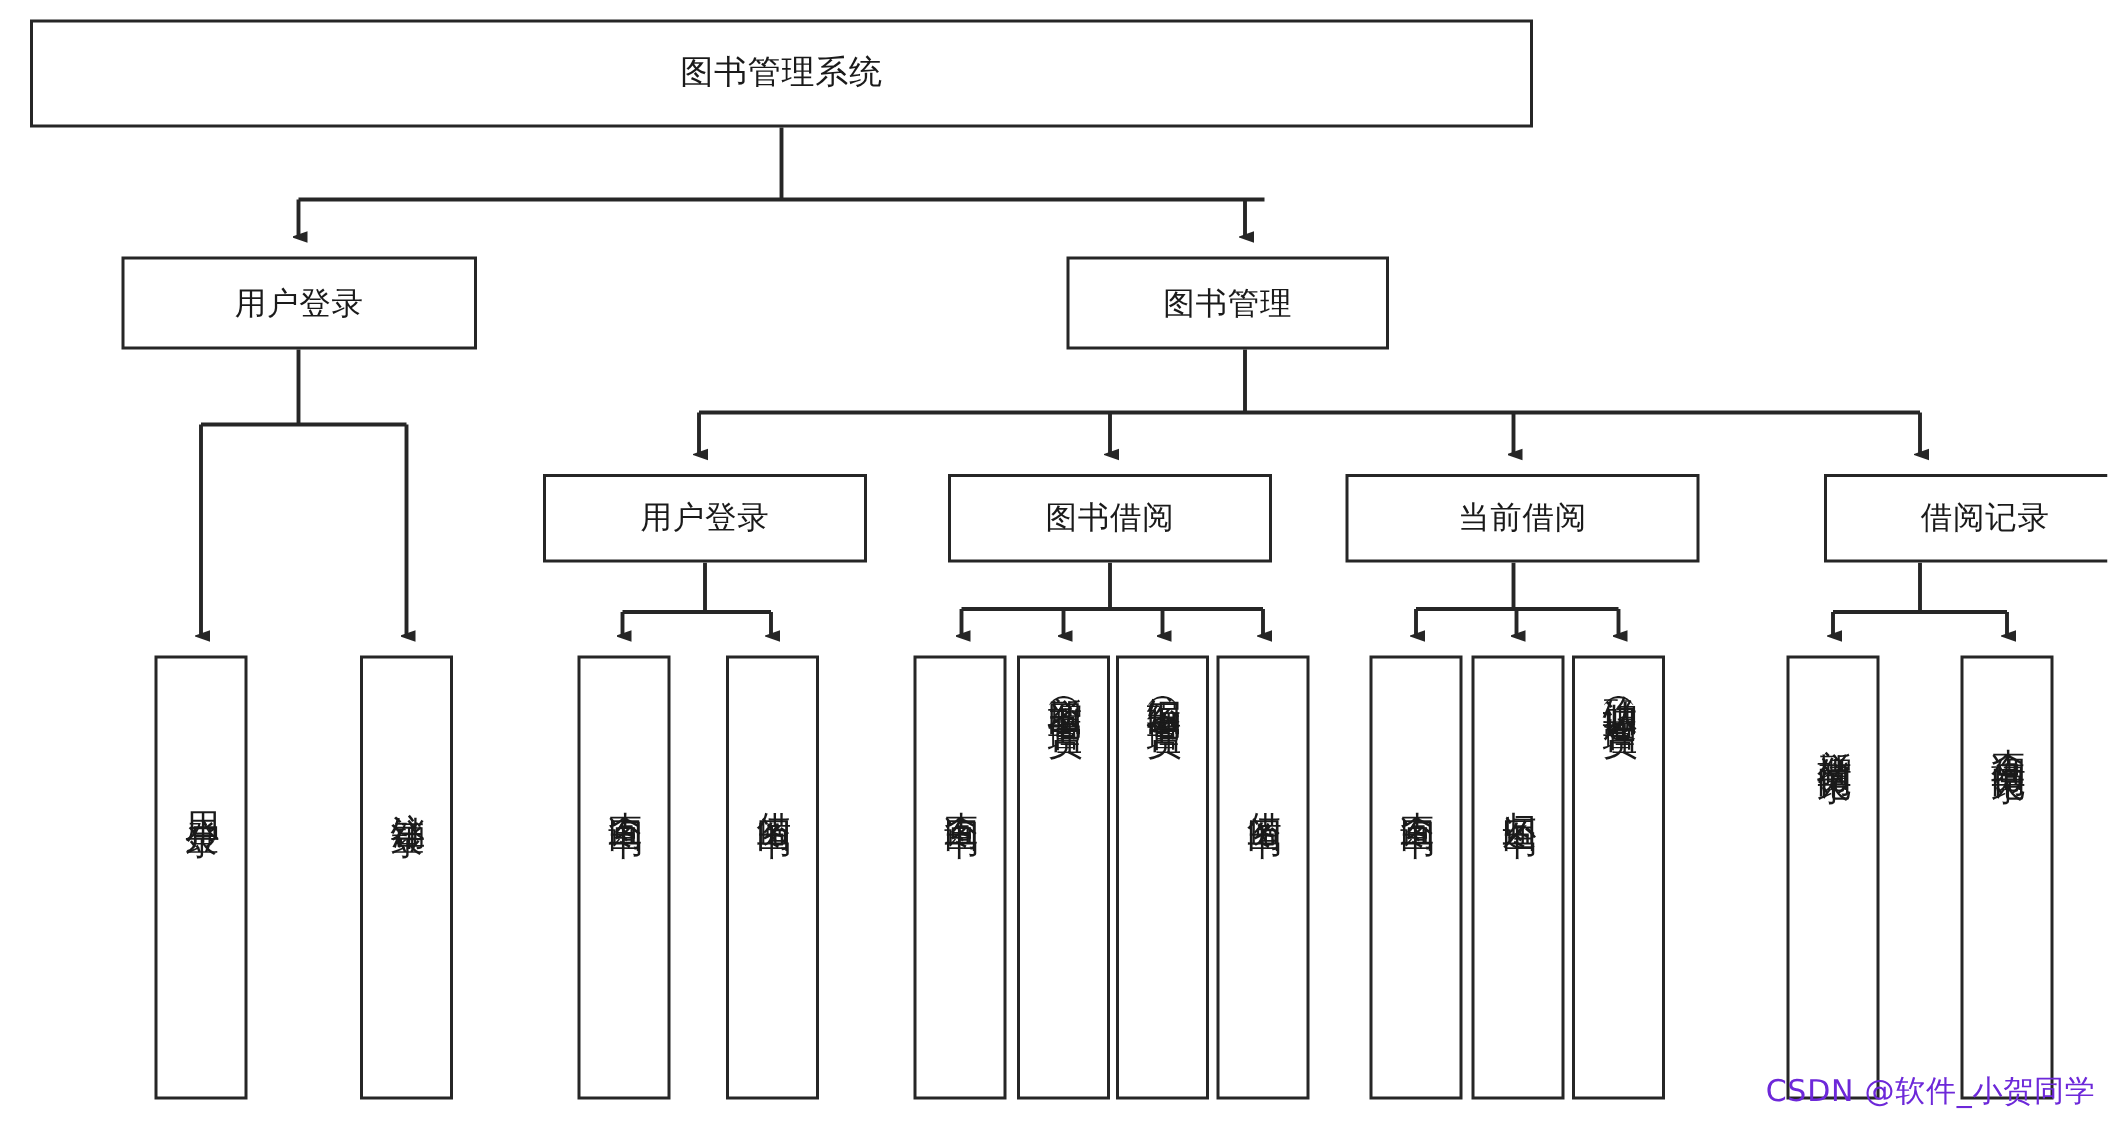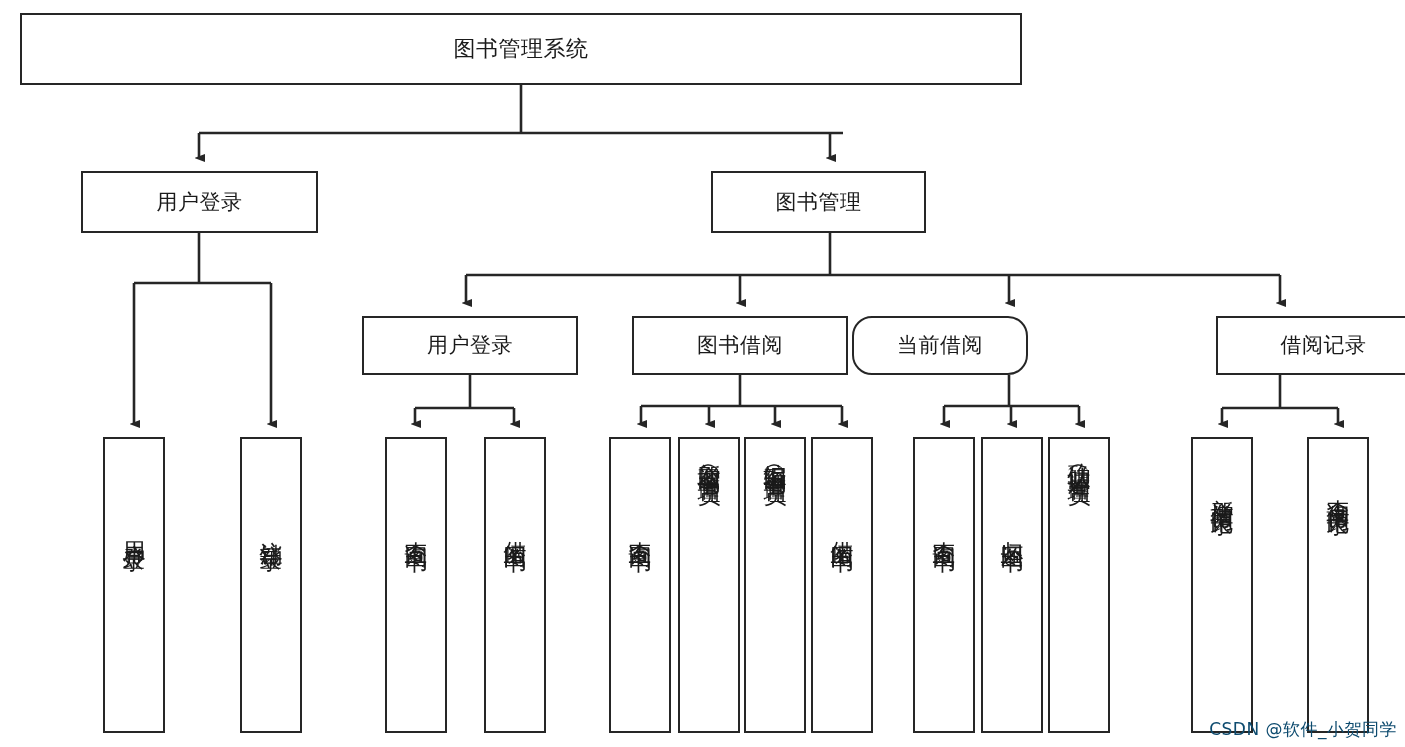--- a/index.html
+++ b/index.html
@@ -60,22 +60,22 @@
     text-orientation: upright;
     font-size: 23px;
     line-height: 1.0;
     letter-spacing: 3px;
     white-space: nowrap;
   }
   .watermark {
     position: absolute;
     right: 8px;
     bottom: 6px;
-    font-size: 17px;
-    color: #0c4a6e;
+    font-size: 20px;
+    color: #6d28d9;
     letter-spacing: 0.5px;
     z-index: 5;
     white-space: nowrap;
   }
 </style>
 </head>
 <body>
 
 <div id="canvas">
 
@@ -142,21 +142,21 @@
   </div>
 
   <div class="node horizontal" style="left:362px; top:316px; width:216px; height:59px;">
     <span class="label">用户登录</span>
   </div>
 
   <div class="node horizontal" style="left:632px; top:316px; width:216px; height:59px;">
     <span class="label">图书借阅</span>
   </div>
 
-  <div class="node horizontal" style="left:852px; top:316px; width:176px; height:59px;border-radius:20px;">
+  <div class="node horizontal" style="left:897px; top:316px; width:236px; height:59px;">
     <span class="label">当前借阅</span>
   </div>
 
   <div class="node horizontal" style="left:1172px; top:316px; width:215px; height:59px;margin-left:44px;">
     <span class="label">借阅记录</span>
   </div>
 
   <div class="node vertical" style="left:103px; top:437px; width:62px; height:296px; padding-top:84px;">
     <span class="label">用户登录</span>
   </div>

